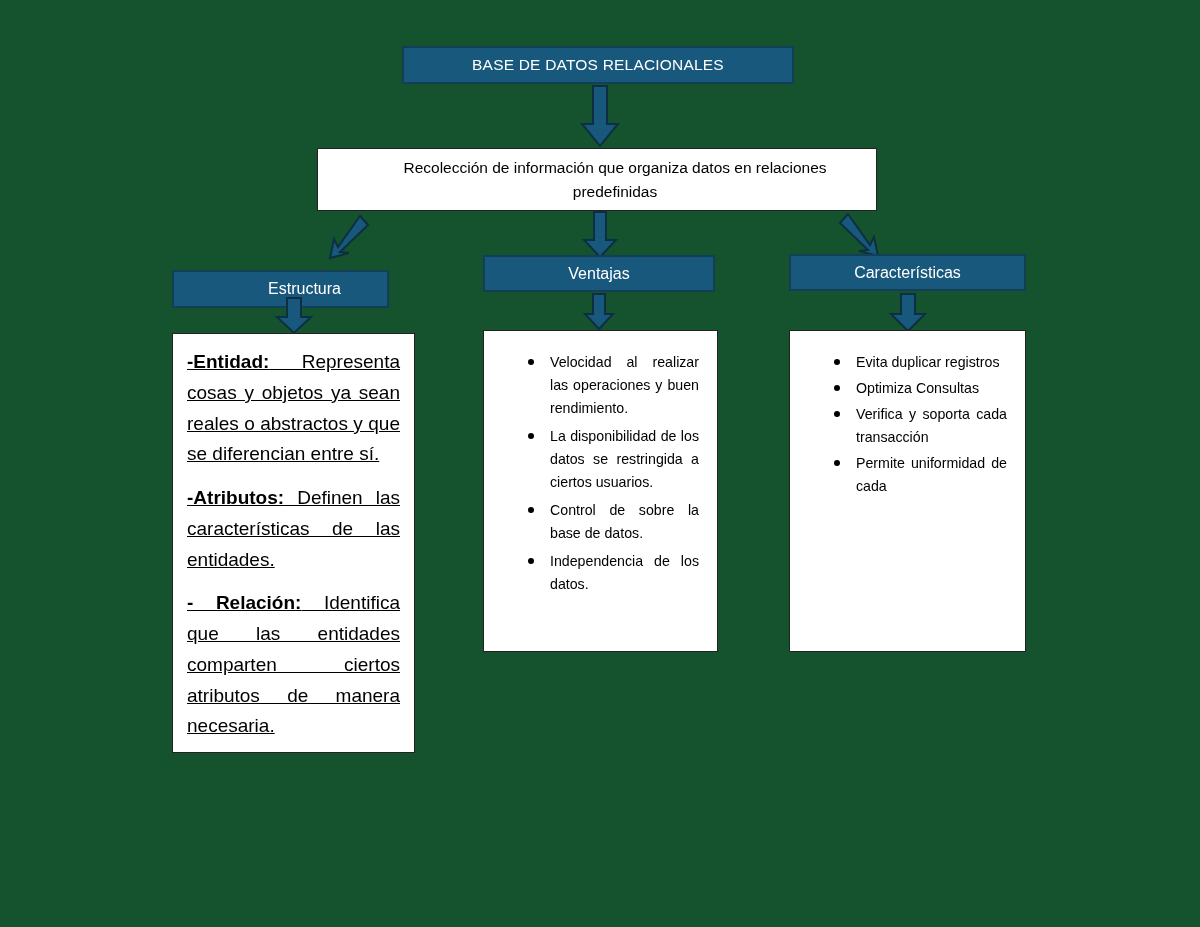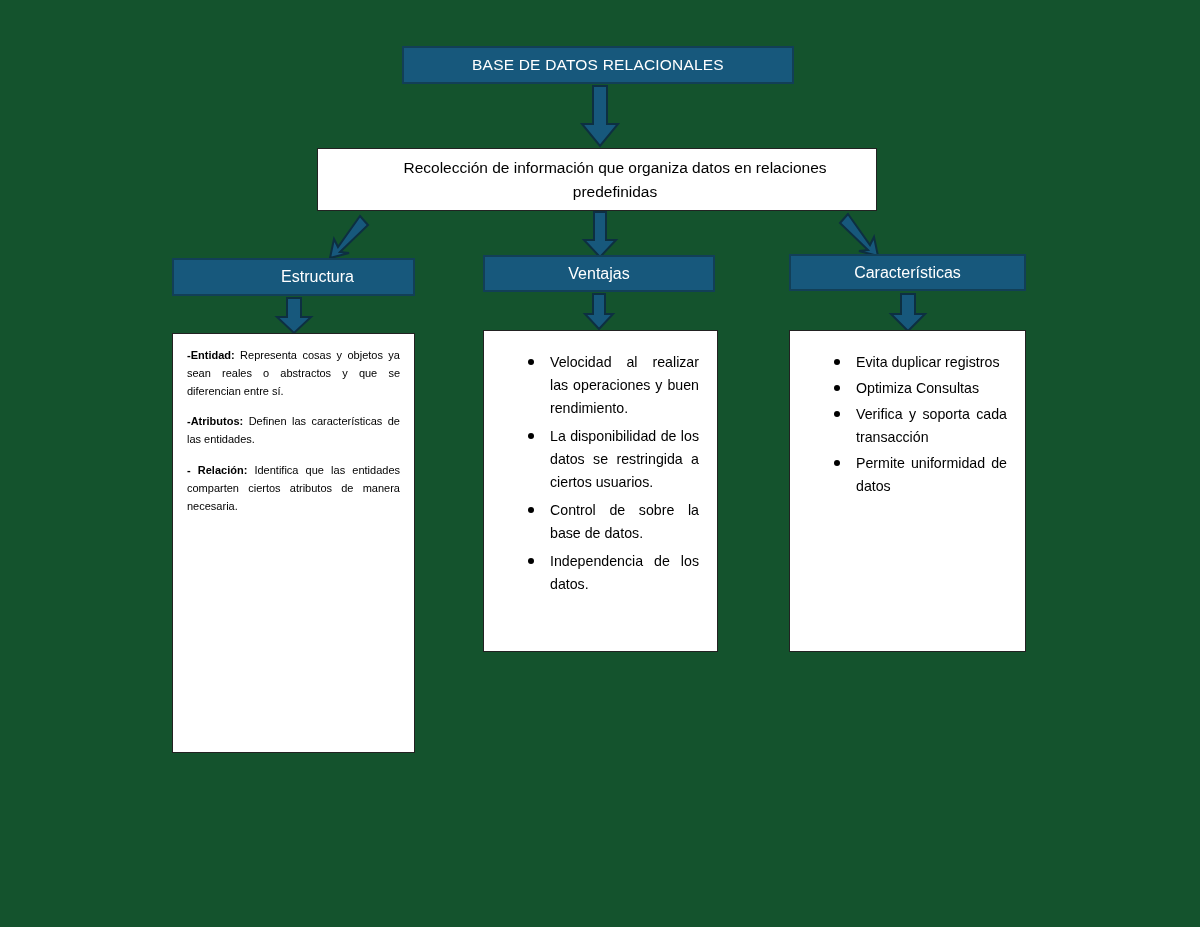--- a/index.html
+++ b/index.html
@@ -45,22 +45,22 @@
     left: 402px;
     top: 46px;
     width: 392px;
     height: 38px;
     font-size: 15.5px;
     letter-spacing: 0.2px;
   }
 
   #cat-estructura {
     left: 172px;
-    top: 258px;
-    width: 243px;
+    top: 270px;
+    width: 217px;
     height: 38px;
     font-size: 16px;
     padding-left: 48px;
   }
   #cat-ventajas {
     left: 483px;
     top: 255px;
     width: 232px;
     height: 37px;
     font-size: 16px;
@@ -115,25 +115,26 @@
   #caracteristicas-box {
     left: 789px;
     top: 330px;
     width: 237px;
     height: 322px;
     padding: 12px 10px 10px 6px;
   }
 
   
   .def-para {
-    font-size: 11px;
+    font-size: 19px;
     line-height: 1.62;
     text-align: justify;
     text-justify: inter-word;
     margin: 0 0 13px 0;
+    text-decoration: underline;
   }
   .def-para:last-child { margin-bottom: 2px; }
   .def-para .term { font-weight: bold; }
 
   
   ul.bullets {
     margin: 8px;
     padding: 0 0 0 30px;
     list-style: none;
   }
@@ -262,17 +263,17 @@
     <svg viewBox="0 0 40 38" width="40" height="38" aria-hidden="true">
       <polygon points="13,0 27,0 27,20 37,20 20,37 3,20 13,20" fill="#17587c" stroke="#0d2f41" stroke-width="2" stroke-linejoin="miter"></polygon>
     </svg>
   </div>
 
   <div class="white-box" id="caracteristicas-box">
     <ul class="bullets tight">
       <li>Evita duplicar registros</li>
       <li>Optimiza Consultas</li>
       <li class="justify-line">Verifica y soporta cada transacción</li>
-      <li class="justify-line">Permite uniformidad de datos</li>
+      <li class="justify-line">Permite uniformidad de cada</li>
     </ul>
   </div>
 
 </div>
 
 </body></html>

